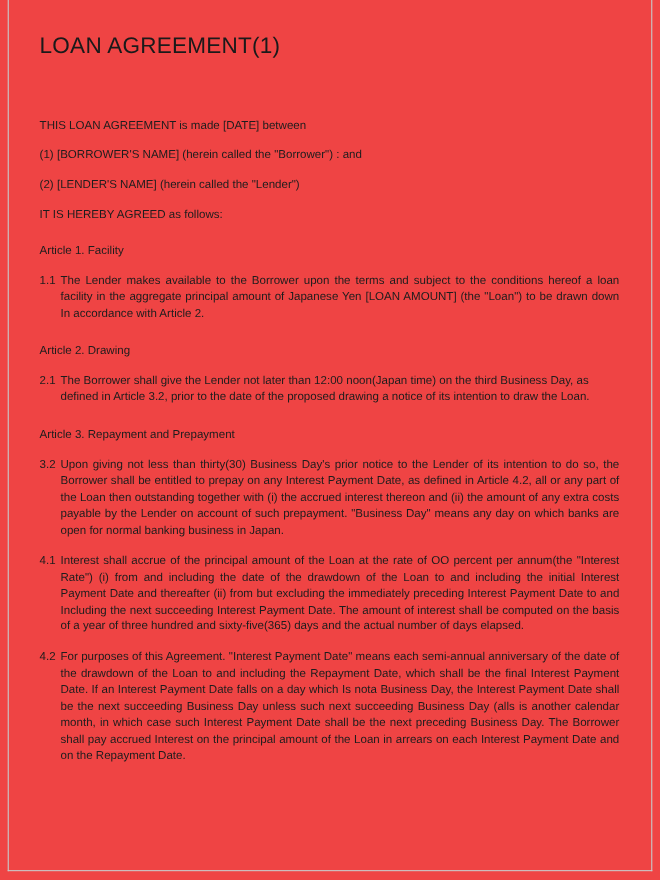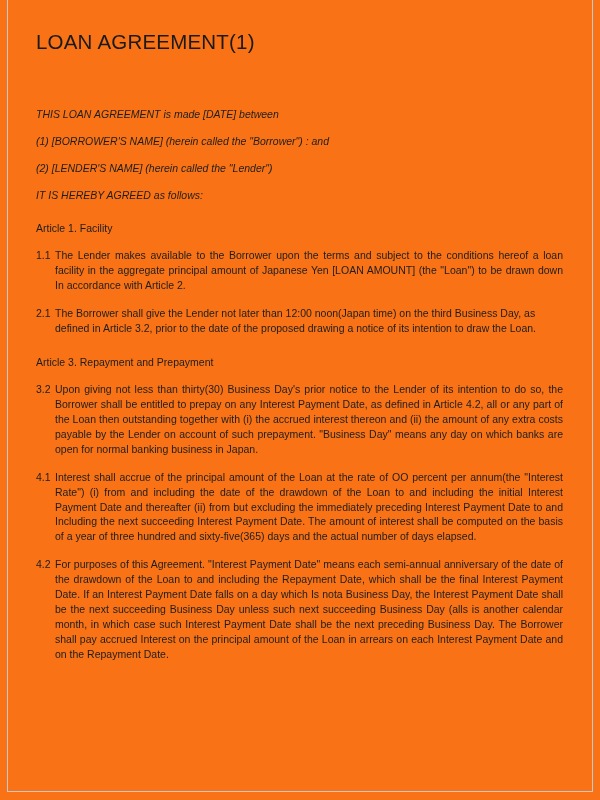--- a/index.html
+++ b/index.html
@@ -6,21 +6,21 @@
   html, body {
     margin: 0;
     padding: 0;
     background: #ffffff;
   }
 
   .page-frame {
     position: relative;
     width: 600px;
     height: 800px;
-    background: #f97316;
+    background: #ef4444;
     box-sizing: border-box;
     overflow: hidden;
     font-family: "Liberation Sans", sans-serif;
   }
 
   
   .page-border {
     position: absolute;
     left: 7px;
     top: 0;
@@ -44,21 +44,20 @@
     font-weight: normal;
     color: #1a1a1a;
     letter-spacing: 0.2px;
     margin: 0;
     padding-top: 30px;
     line-height: 1.2;
   }
 
   .intro-block {
     margin-top: 52px;
-    font-style: italic;
   }
 
   .para {
     font-size: 10.5px;
     color: #1d1d1d;
     line-height: 1.35;
     margin: 0 0 13px 0;
   }
 
   .para.last-intro {
@@ -115,20 +114,21 @@
       <p class="para">(2) [LENDER'S NAME] (herein called the "Lender")</p>
       <p class="para last-intro">IT IS HEREBY AGREED as follows:</p>
     </div>
 
     <p class="article-heading">Article 1. Facility</p>
     <div class="clause">
       <span class="clause-number">1.1</span>
       <span class="clause-text">The Lender makes available to the Borrower upon the terms and subject to the conditions hereof a loan facility in the aggregate principal amount of Japanese Yen [LOAN AMOUNT] (the "Loan") to be drawn down In accordance with Article 2.</span>
     </div>
 
+    <p class="article-heading">Article 2. Drawing</p>
     <div class="clause">
       <span class="clause-number">2.1</span>
       <span class="clause-text align-left">The Borrower shall give the Lender not later than 12:00 noon(Japan time) on the third Business Day, as defined in Article 3.2, prior to the date of the proposed drawing a notice of its intention to draw the Loan.</span>
     </div>
 
     <p class="article-heading">Article 3. Repayment and Prepayment</p>
     <div class="clause">
       <span class="clause-number">3.2</span>
       <span class="clause-text">Upon giving not less than thirty(30) Business Day's prior notice to the Lender of its intention to do so, the Borrower shall be entitled to prepay on any Interest Payment Date, as defined in Article 4.2, all or any part of the Loan then outstanding together with (i) the accrued interest thereon and (ii) the amount of any extra costs payable by the Lender on account of such prepayment. "Business Day" means any day on which banks are open for normal banking business in Japan.</span>
     </div>

